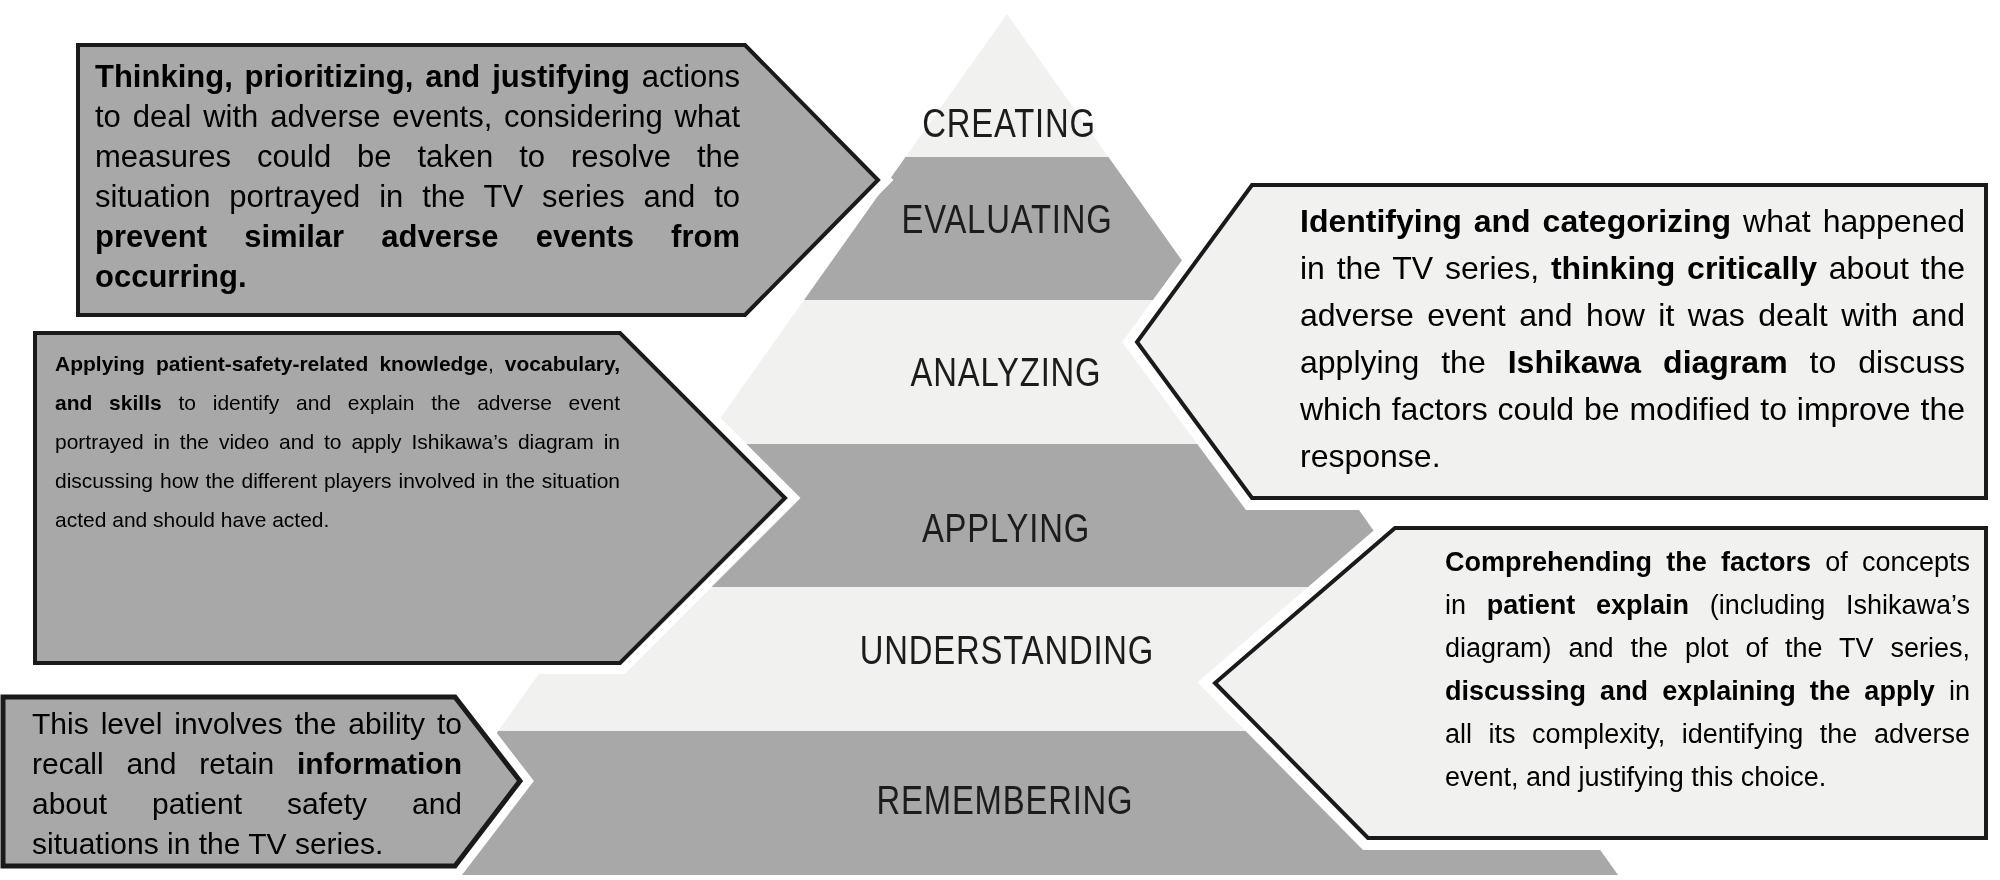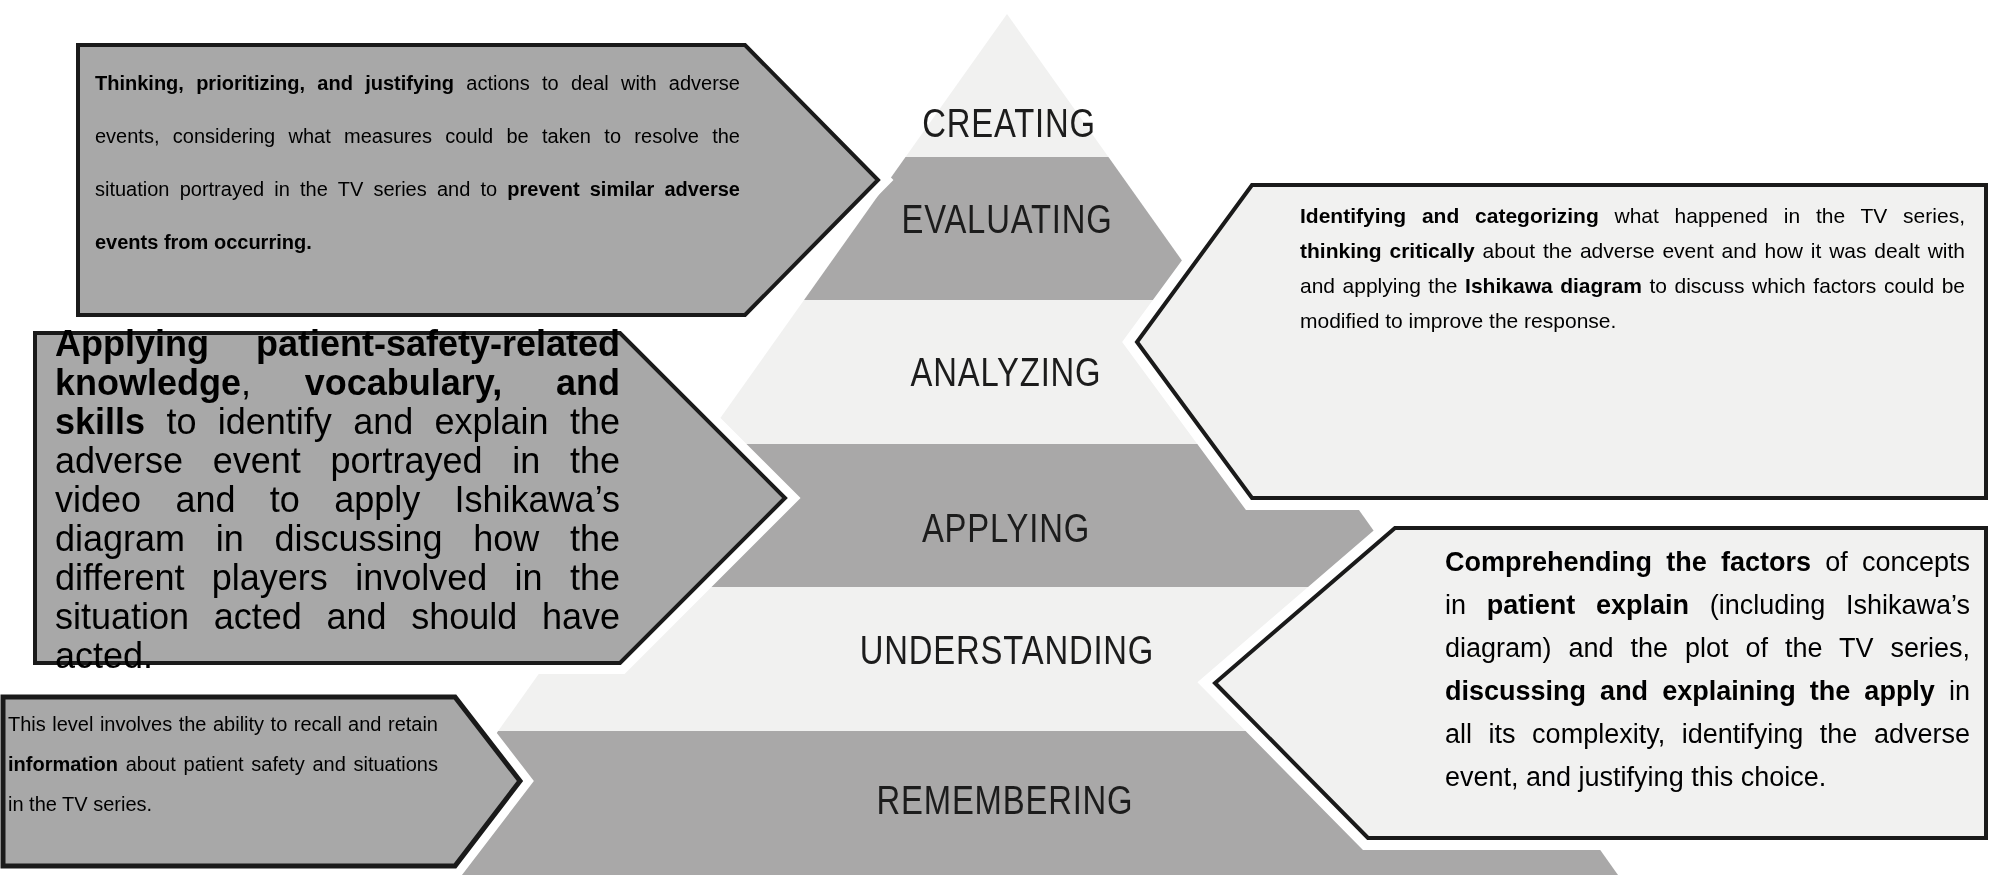--- a/index.html
+++ b/index.html
@@ -19,24 +19,24 @@
     font-size:40px;color:#1c1c1c;letter-spacing:1px;white-space:nowrap;
     font-weight:400;
   }
   
   .shapes{position:absolute;left:0;top:0;width:2000px;height:880px;}
   
   .callout-text{
     position:absolute;color:#000;text-align:justify;
   }
   .callout-text .b{font-weight:bold;}
-  .t-left-top   {left:95px;  top:57px;  width:645px; font-size:20px; line-height:53px;}
-  .t-left-mid   {left:55px;  top:324px; width:565px; font-size:36px; line-height:39px;}
-  .t-left-bot   {left:8px;  top:704px; width:430px; font-size:20px;line-height:40px;}
-  .t-right-top  {left:1300px;top:198px; width:665px; font-size:21px; line-height:35px;}
+  .t-left-top   {left:95px;  top:57px;  width:645px; font-size:31px; line-height:40px;}
+  .t-left-mid   {left:55px;  top:344px; width:565px; font-size:21px; line-height:39px;}
+  .t-left-bot   {left:32px;  top:704px; width:430px; font-size:30px;line-height:40px;}
+  .t-right-top  {left:1300px;top:198px; width:665px; font-size:32px; line-height:47px;}
   .t-right-bot  {left:1445px;top:541px; width:525px; font-size:27px; line-height:43px;}
 </style>
 </head>
 <body>
 
 <div class="stage">
 
   <div class="pyramid-clip">
     <div class="band" style="top: 14px; height: 143px; background: rgb(241, 241, 240);"></div>
     <div class="band" style="top: 157px; height: 143px; background: rgb(169, 168, 168);"></div>

